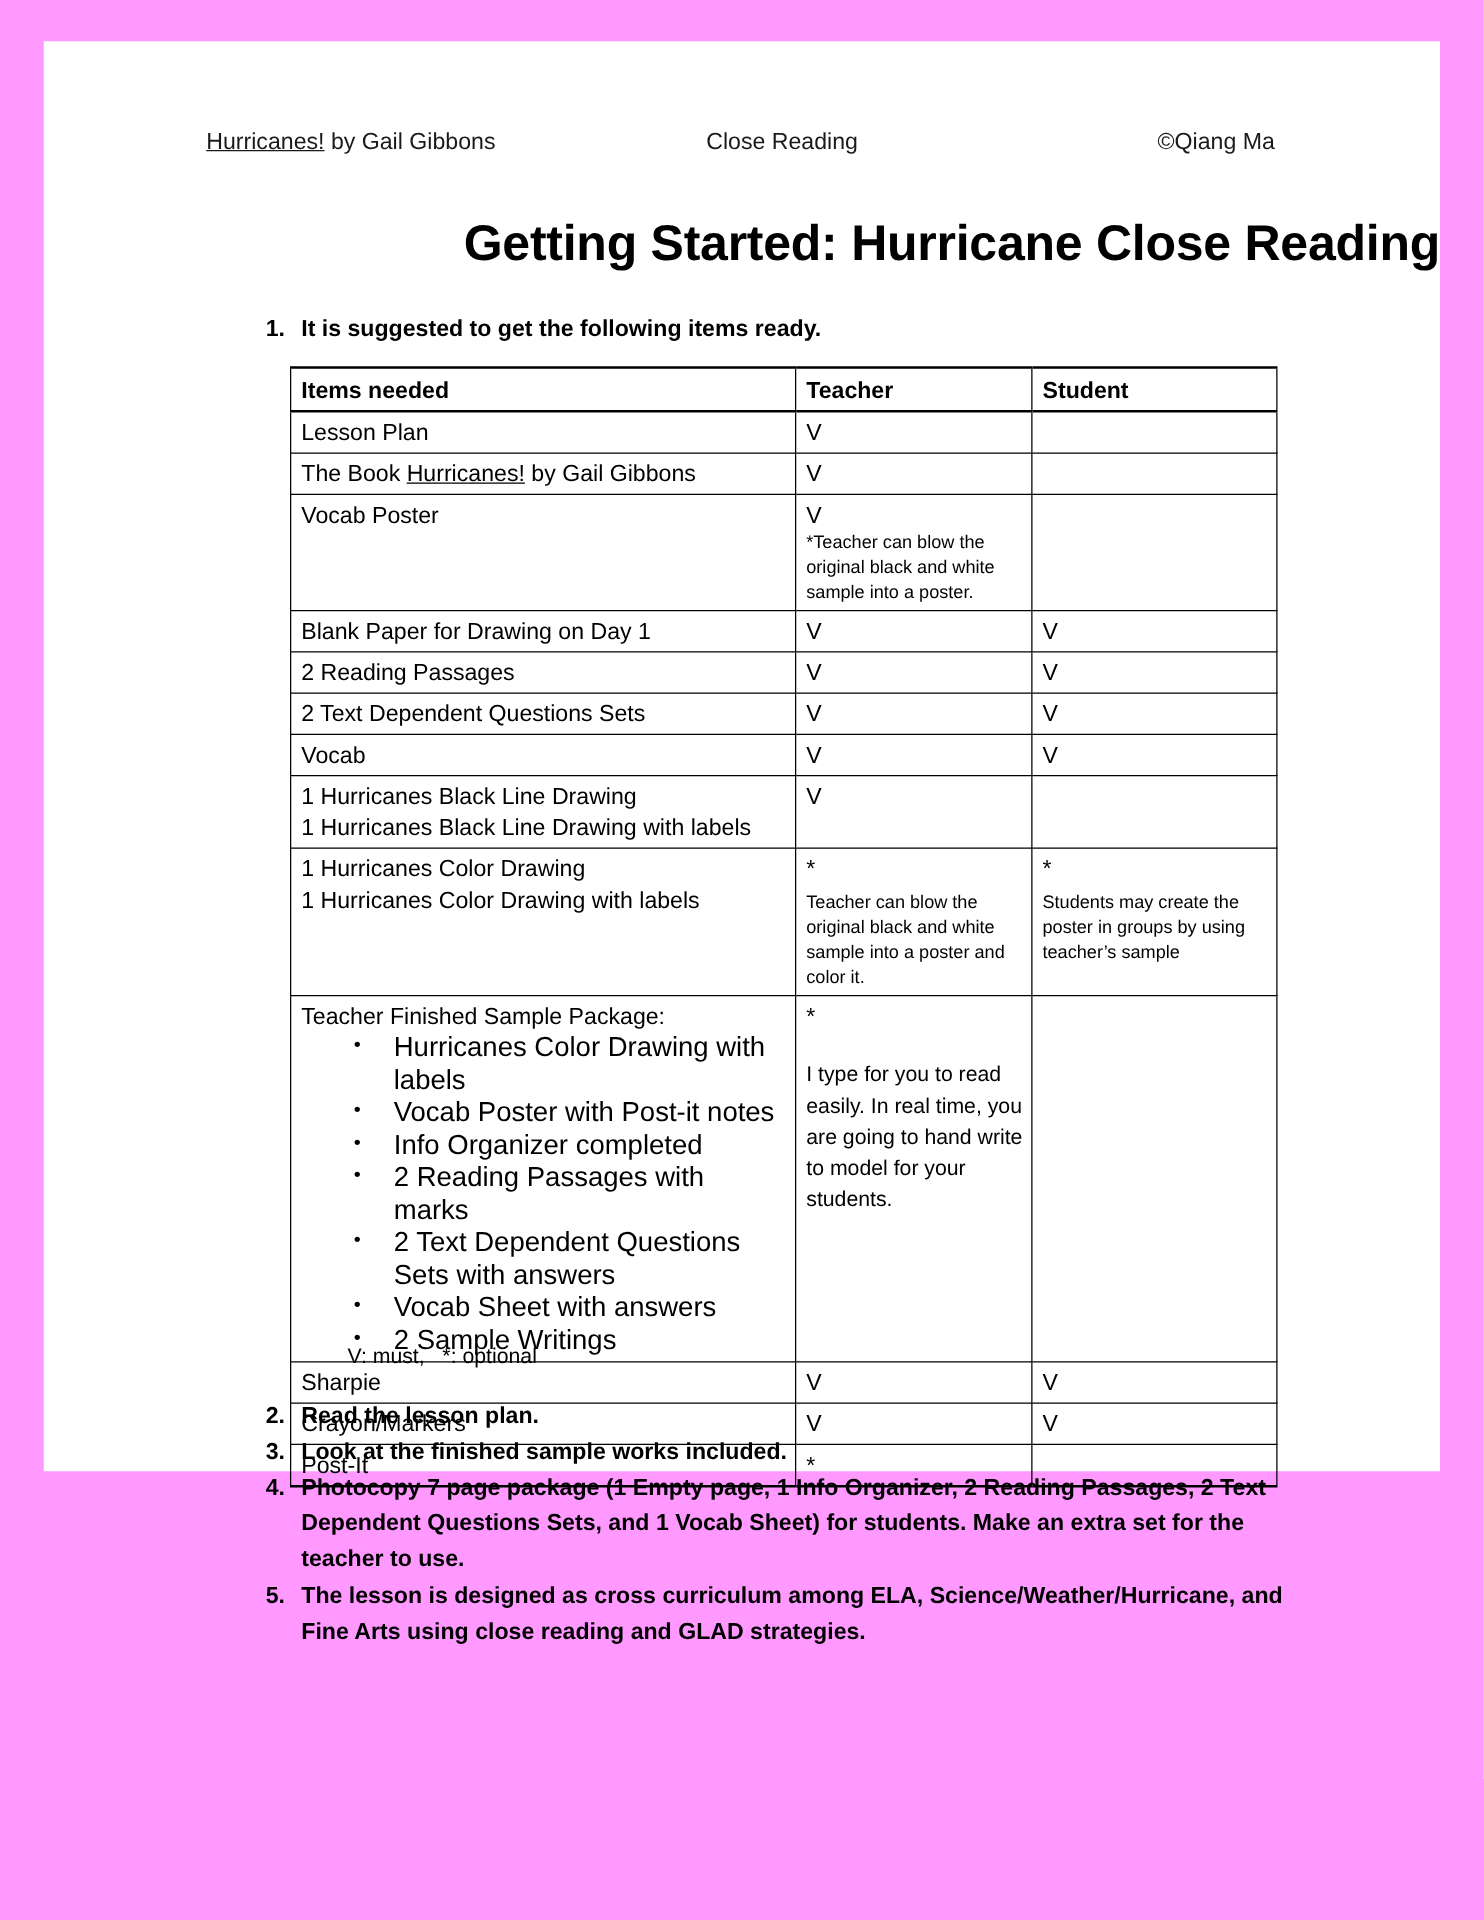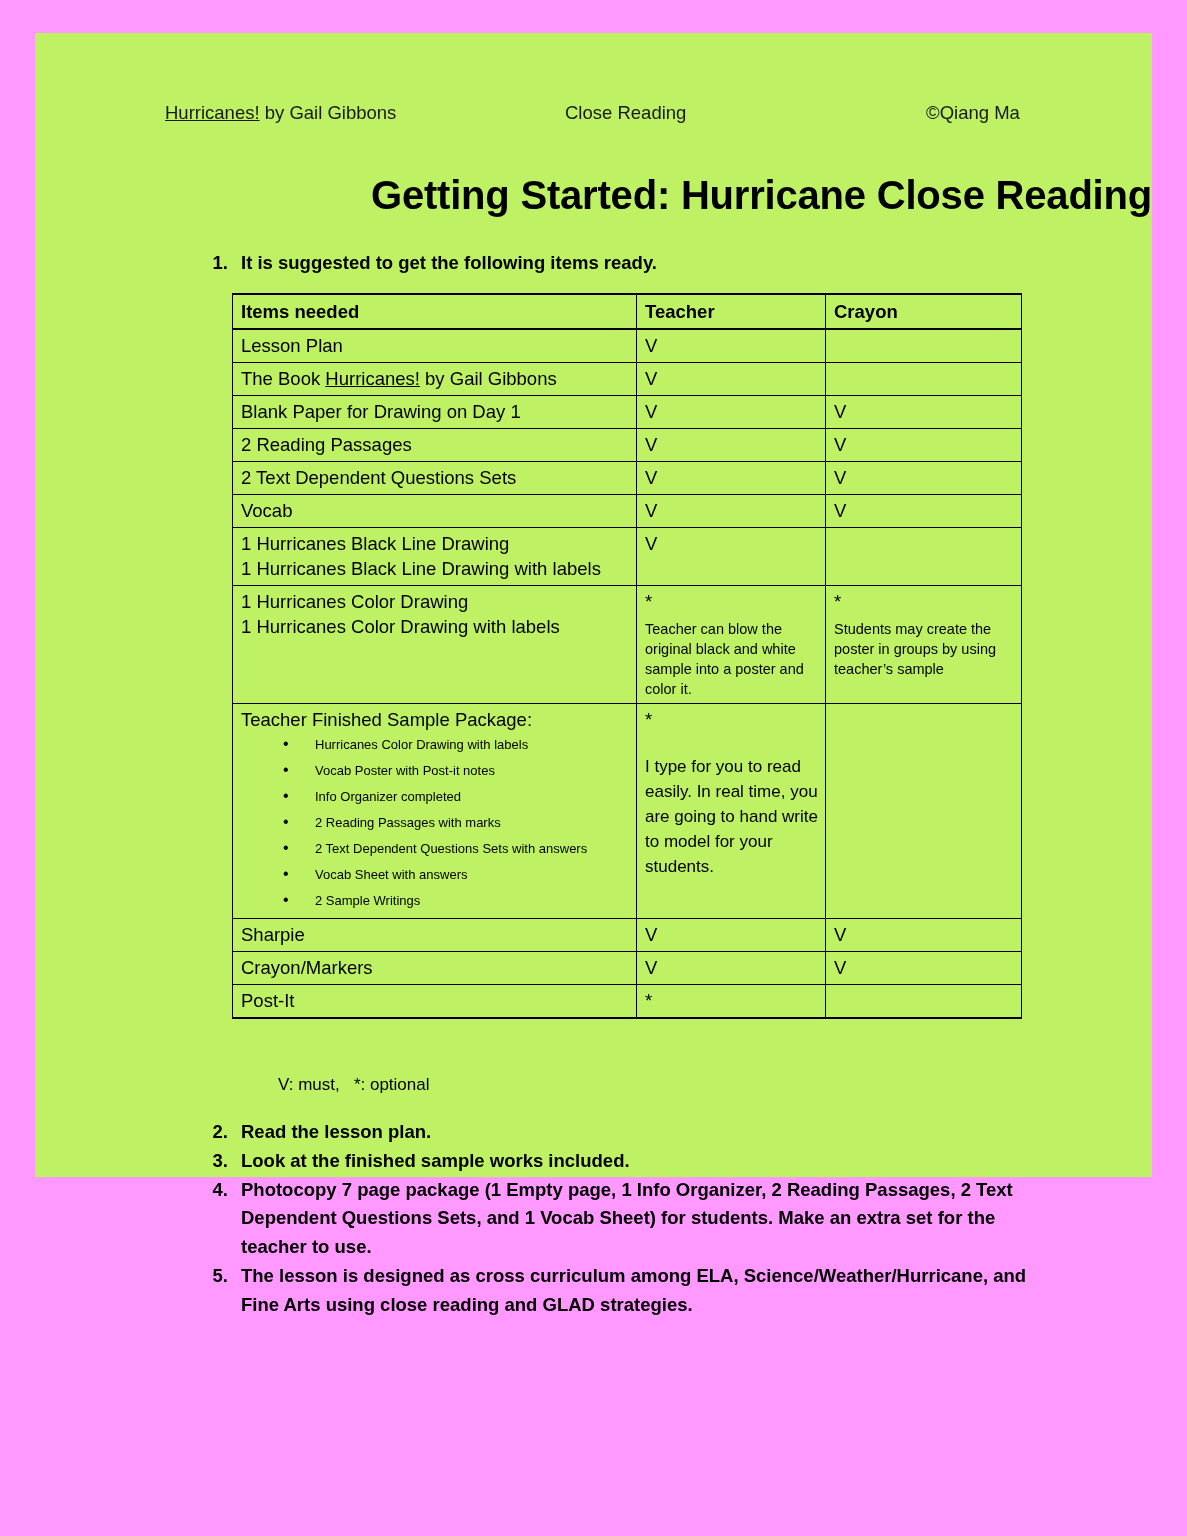--- a/index.html
+++ b/index.html
@@ -12,21 +12,21 @@
     background: #ff99ff;
     font-family: "Liberation Sans", sans-serif;
     overflow: hidden;
   }
   #page {
     position: absolute;
     left: 35px;
     top: 33px;
     width: 1117px;
     height: 1144px;
-    background: #bef264;
+    background: #ffffff;
     box-sizing: border-box;
   }
 
   
   .runhead {
     position: absolute;
     left: 0;
     top: 68px;
     width: 100%;
     height: 24px;
@@ -130,21 +130,21 @@
   
   ul.pkg {
     margin: 0;
     padding: 0;
     list-style: none;
   }
   ul.pkg li {
     position: relative;
     padding-left: 74px;
     line-height: 26px;
-    font-size: 13px;
+    font-size: 22px;
   }
   ul.pkg li::before {
     content: "\2022";
     position: absolute;
     left: 42px;
     top: -1px;
     font-size: 16px;
   }
 
   
@@ -194,37 +194,45 @@
   <table class="items">
     <colgroup>
         <col class="c1">
         <col class="c2">
         <col class="c3">
       </colgroup>
     <thead>
       <tr>
         <th>Items needed</th>
         <th>Teacher</th>
-        <th>Crayon</th>
+        <th>Student</th>
       </tr>
     </thead>
     <tbody>
 
       <tr>
         <td>Lesson Plan</td>
         <td class="mark">V</td>
         <td class="mark"></td>
       </tr>
 
       <tr>
         <td><span>The Book </span><u>Hurricanes!</u><span> by Gail Gibbons</span></td>
         <td class="mark">V</td>
         <td class="mark"></td>
       </tr>
 
+      <tr>
+        <td>Vocab Poster</td>
+        <td class="mark">
+          <span>V</span>
+          <span class="note">*Teacher can blow the original black and white sample into a poster.</span>
+        </td>
+        <td class="mark"></td>
+      </tr>
 
 
       <tr>
         <td>Blank Paper for Drawing on Day 1</td>
         <td class="mark">V</td>
         <td class="mark">V</td>
       </tr>
 
       <tr>
         <td>2 Reading Passages</td>

